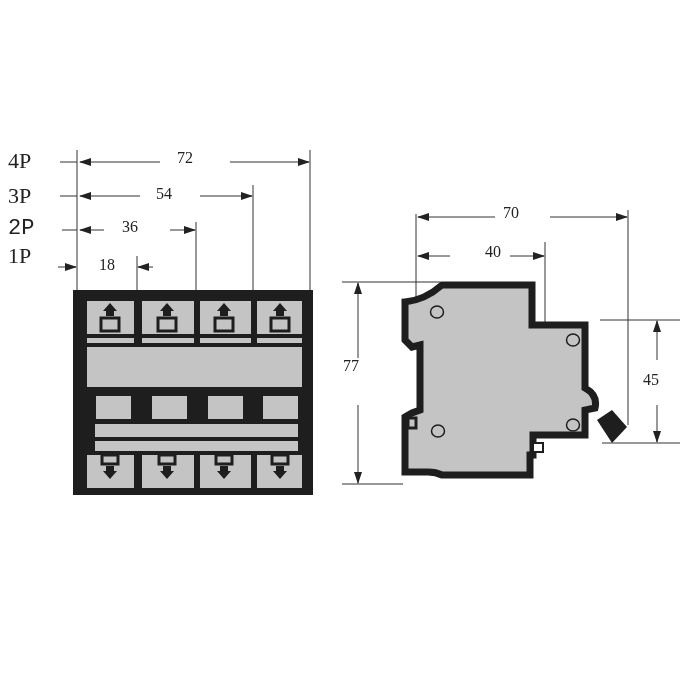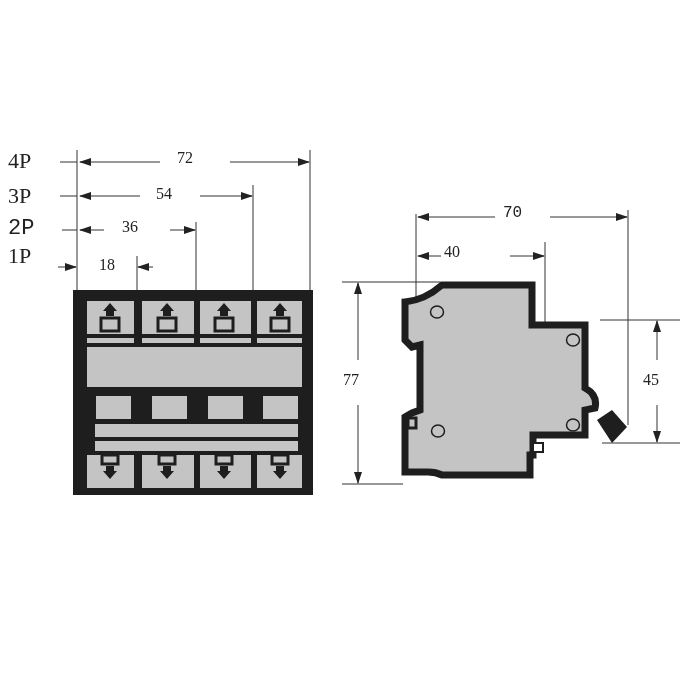--- a/index.html
+++ b/index.html
@@ -150,17 +150,17 @@
 <span class="lbl side" style="left:8px;top:150px;">4P</span>
 <span class="lbl side" style="left:8px;top:185px;">3P</span>
 <span class="lbl side" style="left:8px;top:218px;font-family:Liberation Mono, monospace;">2P</span>
 <span class="lbl side" style="left:8px;top:245px;text-align:center;">1P</span>
 
 <span class="lbl" style="left:174px;top:150px;">72</span>
 <span class="lbl" style="left:153px;top:186px;">54</span>
 <span class="lbl" style="left:119px;top:219px;">36</span>
 <span class="lbl" style="left:96px;top:257px;">18</span>
 
-<span class="lbl" style="left:500px;top:205px;font-family:Liberation Mono, monospace;">70</span>
-<span class="lbl" style="left:441px;top:244px;">40</span>
-<span class="lbl" style="left:340px;top:372px;">77</span>
+<span class="lbl" style="left:500px;top:205px;">70</span>
+<span class="lbl" style="left:482px;top:244px;">40</span>
+<span class="lbl" style="left:340px;top:358px;">77</span>
 <span class="lbl" style="left:640px;top:372px;">45</span>
 </div>
 
 </body></html>

